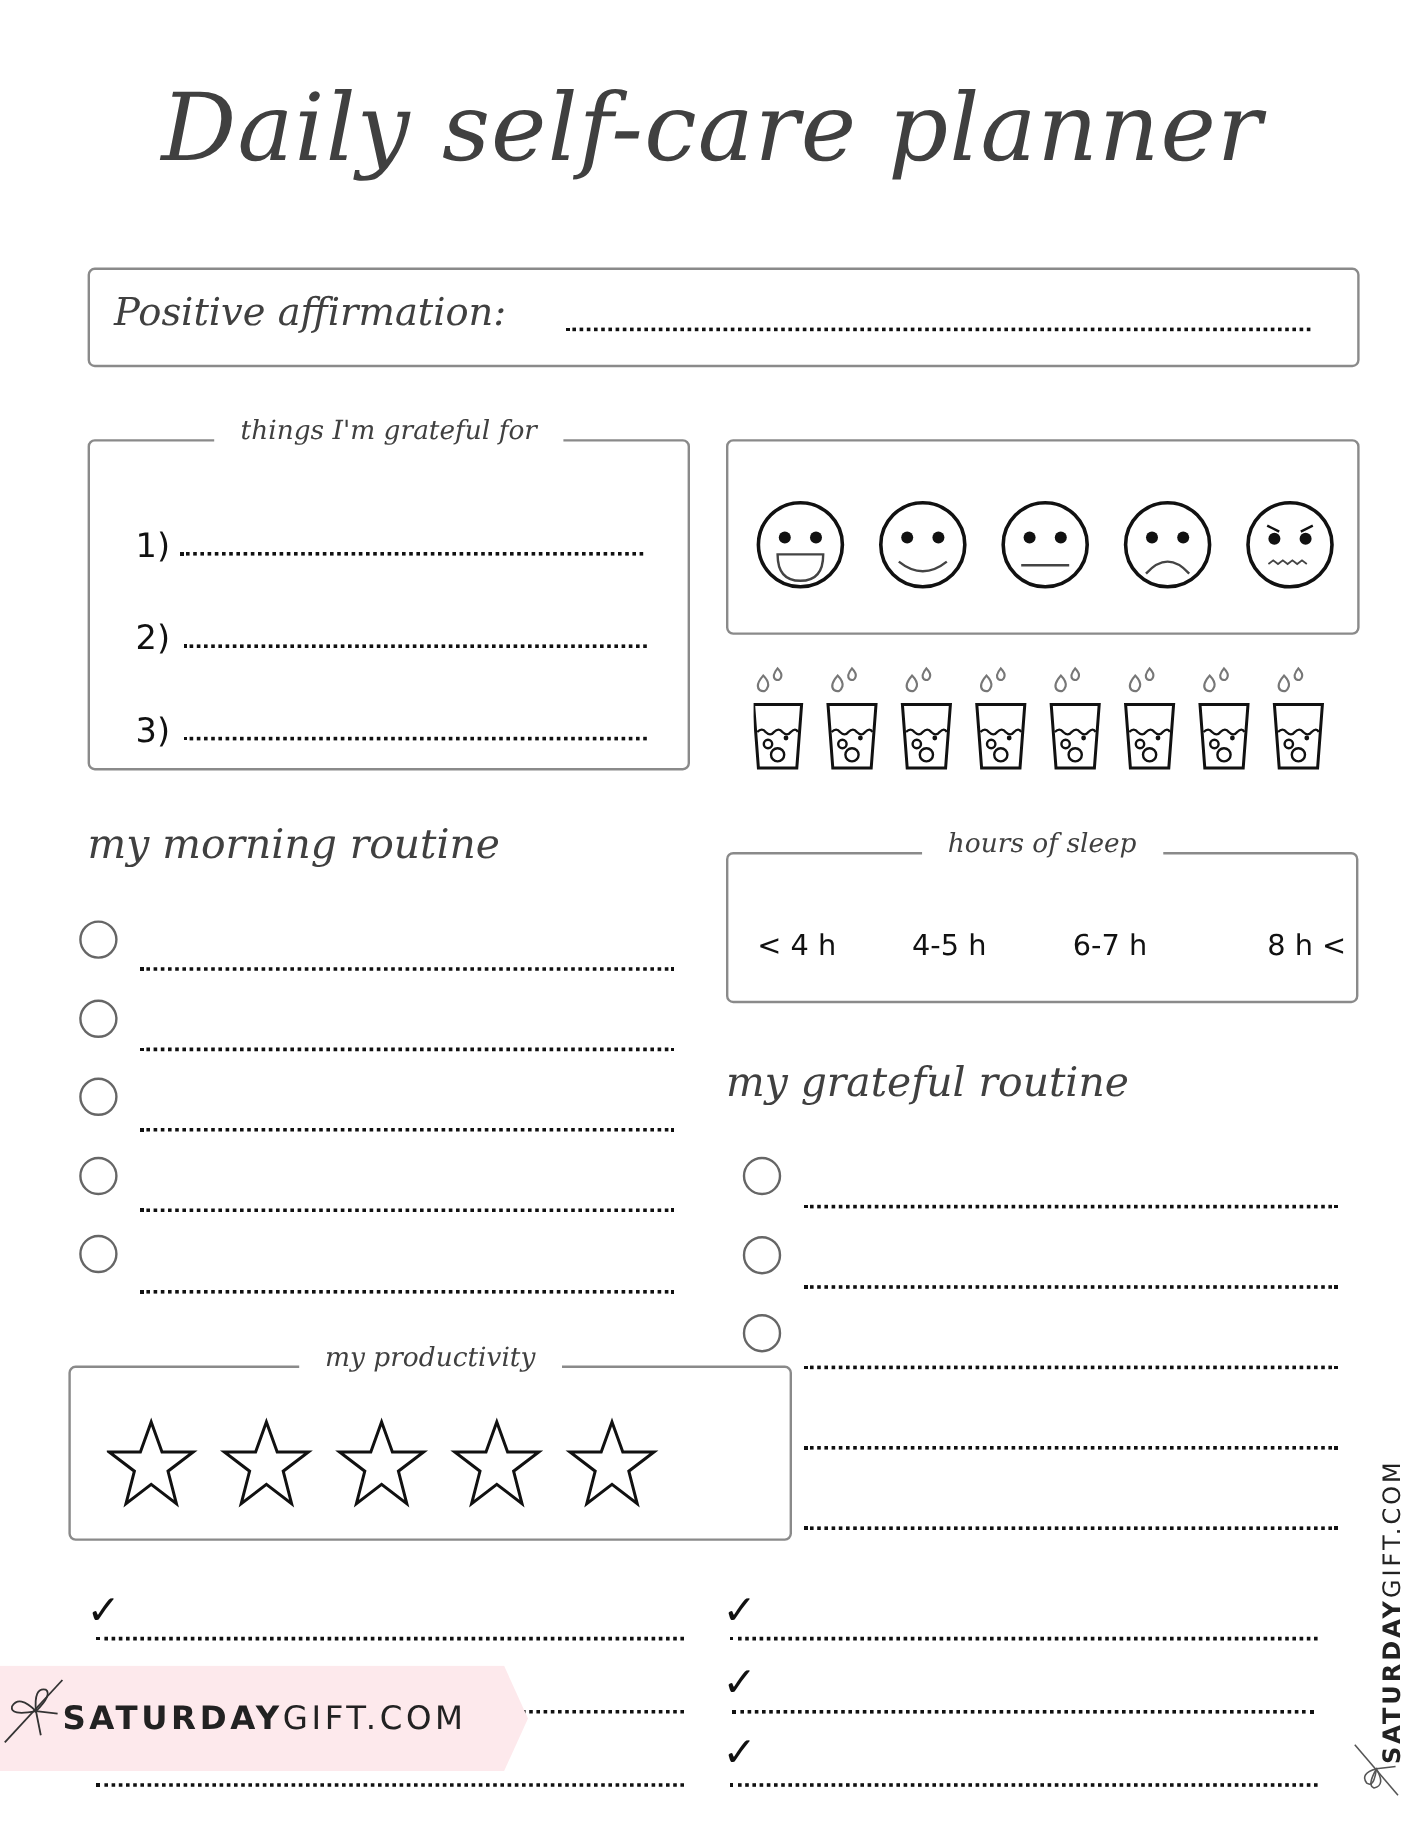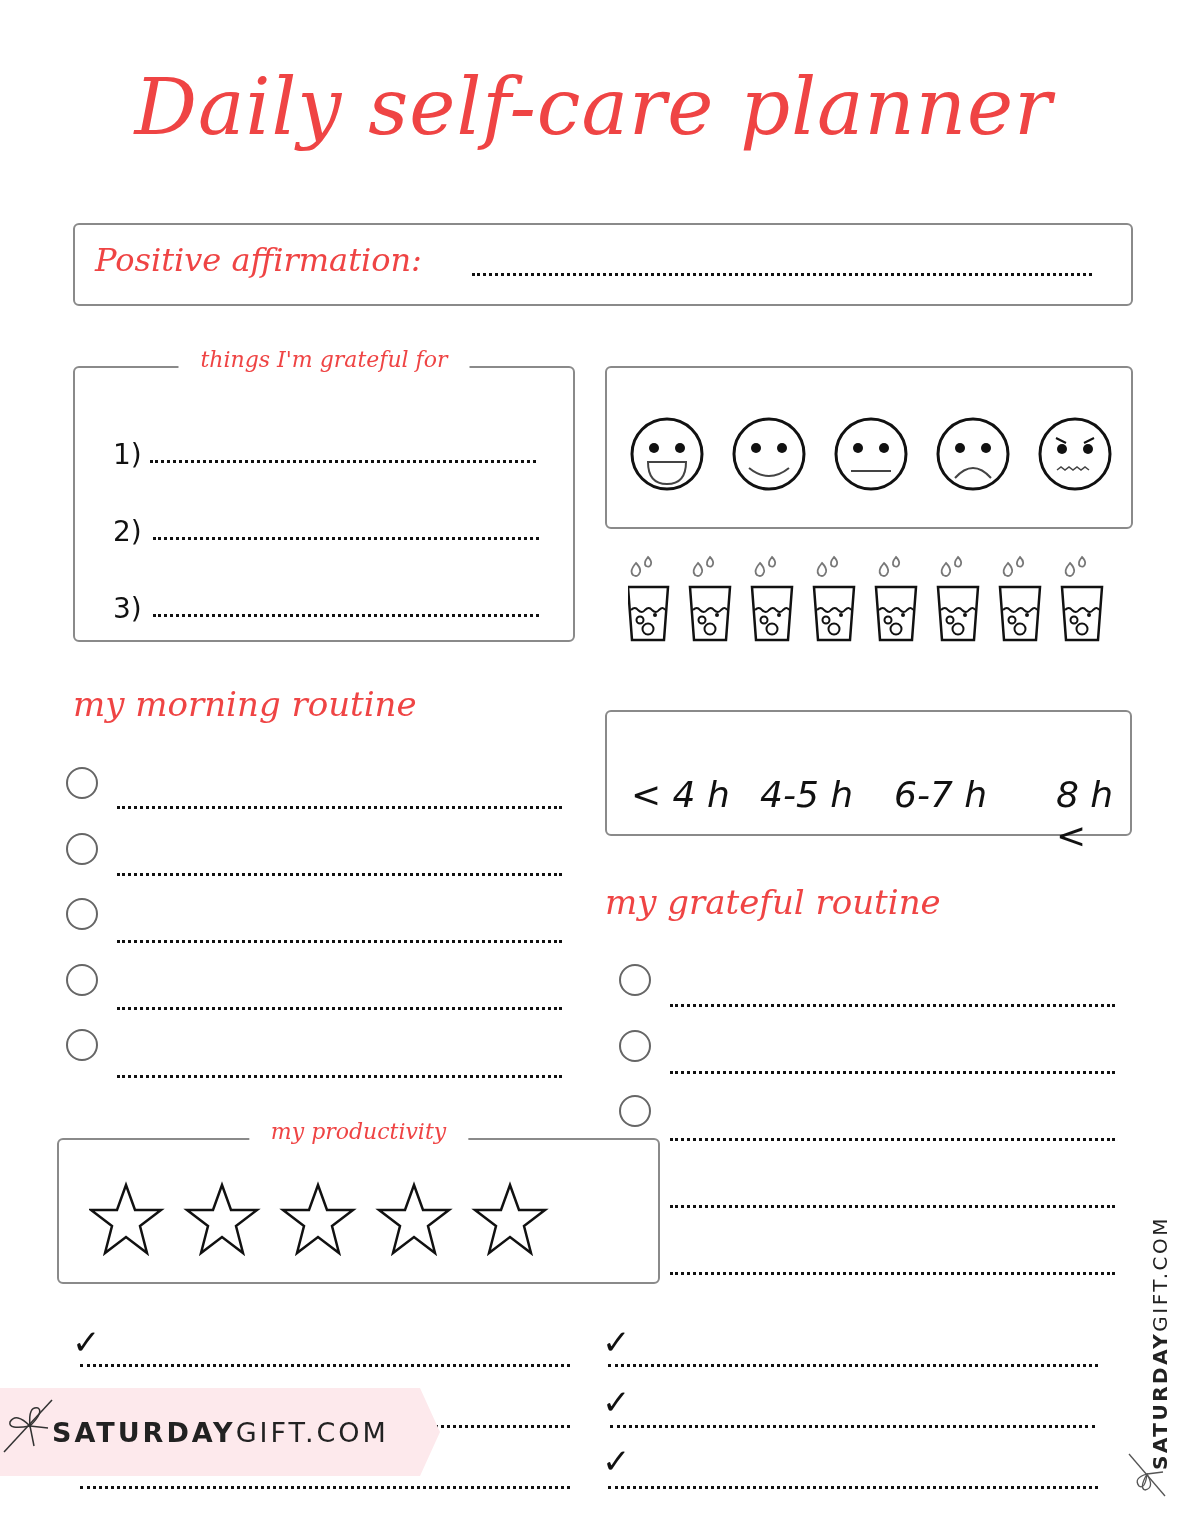--- a/index.html
+++ b/index.html
@@ -1,28 +1,28 @@
 <!DOCTYPE html>
 <html><head>
 <meta charset="utf-8">
 <style>
   html, body { margin: 0; padding: 0; background: #ffffff; }
   body { width: 1187px; height: 1536px; position: relative; overflow: hidden;
          font-family: "DejaVu Sans", sans-serif; color: #111; }
-  .script { font-family: "DejaVu Serif", serif; font-style: italic; font-weight: normal; color: #ef4444; }
+  .script { font-family: "DejaVu Serif", serif; font-style: italic; font-weight: normal; color: #404040; }
   .abs { position: absolute; }
   .title { left: 0; width: 1187px; top: 62px; text-align: center; font-size: 78px; letter-spacing: 1px; }
   .box { position: absolute; border: 2px solid #8a8a8a; border-radius: 6px; background: #fff; box-sizing: border-box; }
   .legend { position: absolute; top: -34px; left: 50%; transform: translateX(-50%);
             background: #fff; padding: 0 22px; font-size: 22px; white-space: nowrap; line-height: 52px; }
   .dots { position: absolute; height: 0; border-bottom: 3px dotted #111; }
   .numlabel { position: absolute; font-size: 28px; }
   .circle { position: absolute; width: 32px; height: 32px; border: 2px solid #666; border-radius: 50%; box-sizing: border-box; }
   .sectitle { position: absolute; font-size: 34px; text-align: left; white-space: nowrap; }
-  .sleep-opt { position: absolute; font-size: 36px; top: 62px; font-style: italic; }
+  .sleep-opt { position: absolute; font-size: 24px; top: 62px; }
   .check { position: absolute; font-size: 34px; font-weight: bold; line-height: 1; }
   .banner { position: absolute; left: 0; top: 1388px; width: 440px; height: 88px; background: #fde9ec;
             clip-path: polygon(0 0, 420px 0, 440px 50%, 420px 100%, 0 100%); }
   .brand { position: absolute; font-family: "DejaVu Sans", sans-serif; font-size: 27px; letter-spacing: 3px; color: #222; white-space: nowrap; }
   .brand b { font-weight: bold; }
   .brand .light { font-weight: normal; }
   .vbrand { position: absolute; left: 1162px; top: 1210px; transform-origin: 0 0; transform: rotate(-90deg) translate(-260px, -14px);
             font-size: 20px; letter-spacing: 2.5px; white-space: nowrap; color: #222; }
 </style>
 </head>
@@ -117,20 +117,21 @@
   <div class="dots" style="left:117px; width:445px; top:873px;"></div>
   <div class="circle" style="left:66px; top:898px;"></div>
   <div class="dots" style="left:117px; width:445px; top:940px;"></div>
   <div class="circle" style="left:66px; top:964px;"></div>
   <div class="dots" style="left:117px; width:445px; top:1007px;"></div>
   <div class="circle" style="left:66px; top:1029px;"></div>
   <div class="dots" style="left:117px; width:445px; top:1075px;"></div>
 </div>
 
 <div class="box" style="left:605px; top:710px; width:527px; height:126px;">
+  <span class="legend script">hours of sleep</span>
   <span class="sleep-opt" style="left:24px;">&lt; 4 h</span>
   <span class="sleep-opt" style="left:153px;">4-5 h</span>
   <span class="sleep-opt" style="left:287px;">6-7 h</span>
   <span class="sleep-opt" style="left:421px;margin-left:28px;">8 h &lt;</span>
 </div>
 
 <div class="sectitle script" style="left:605px; width:527px; top:882px;">my grateful routine</div>
 <div>
   <div class="circle" style="left:619px; top:964px;"></div>
   <div class="dots" style="left:670px; width:445px; top:1004px;"></div>

